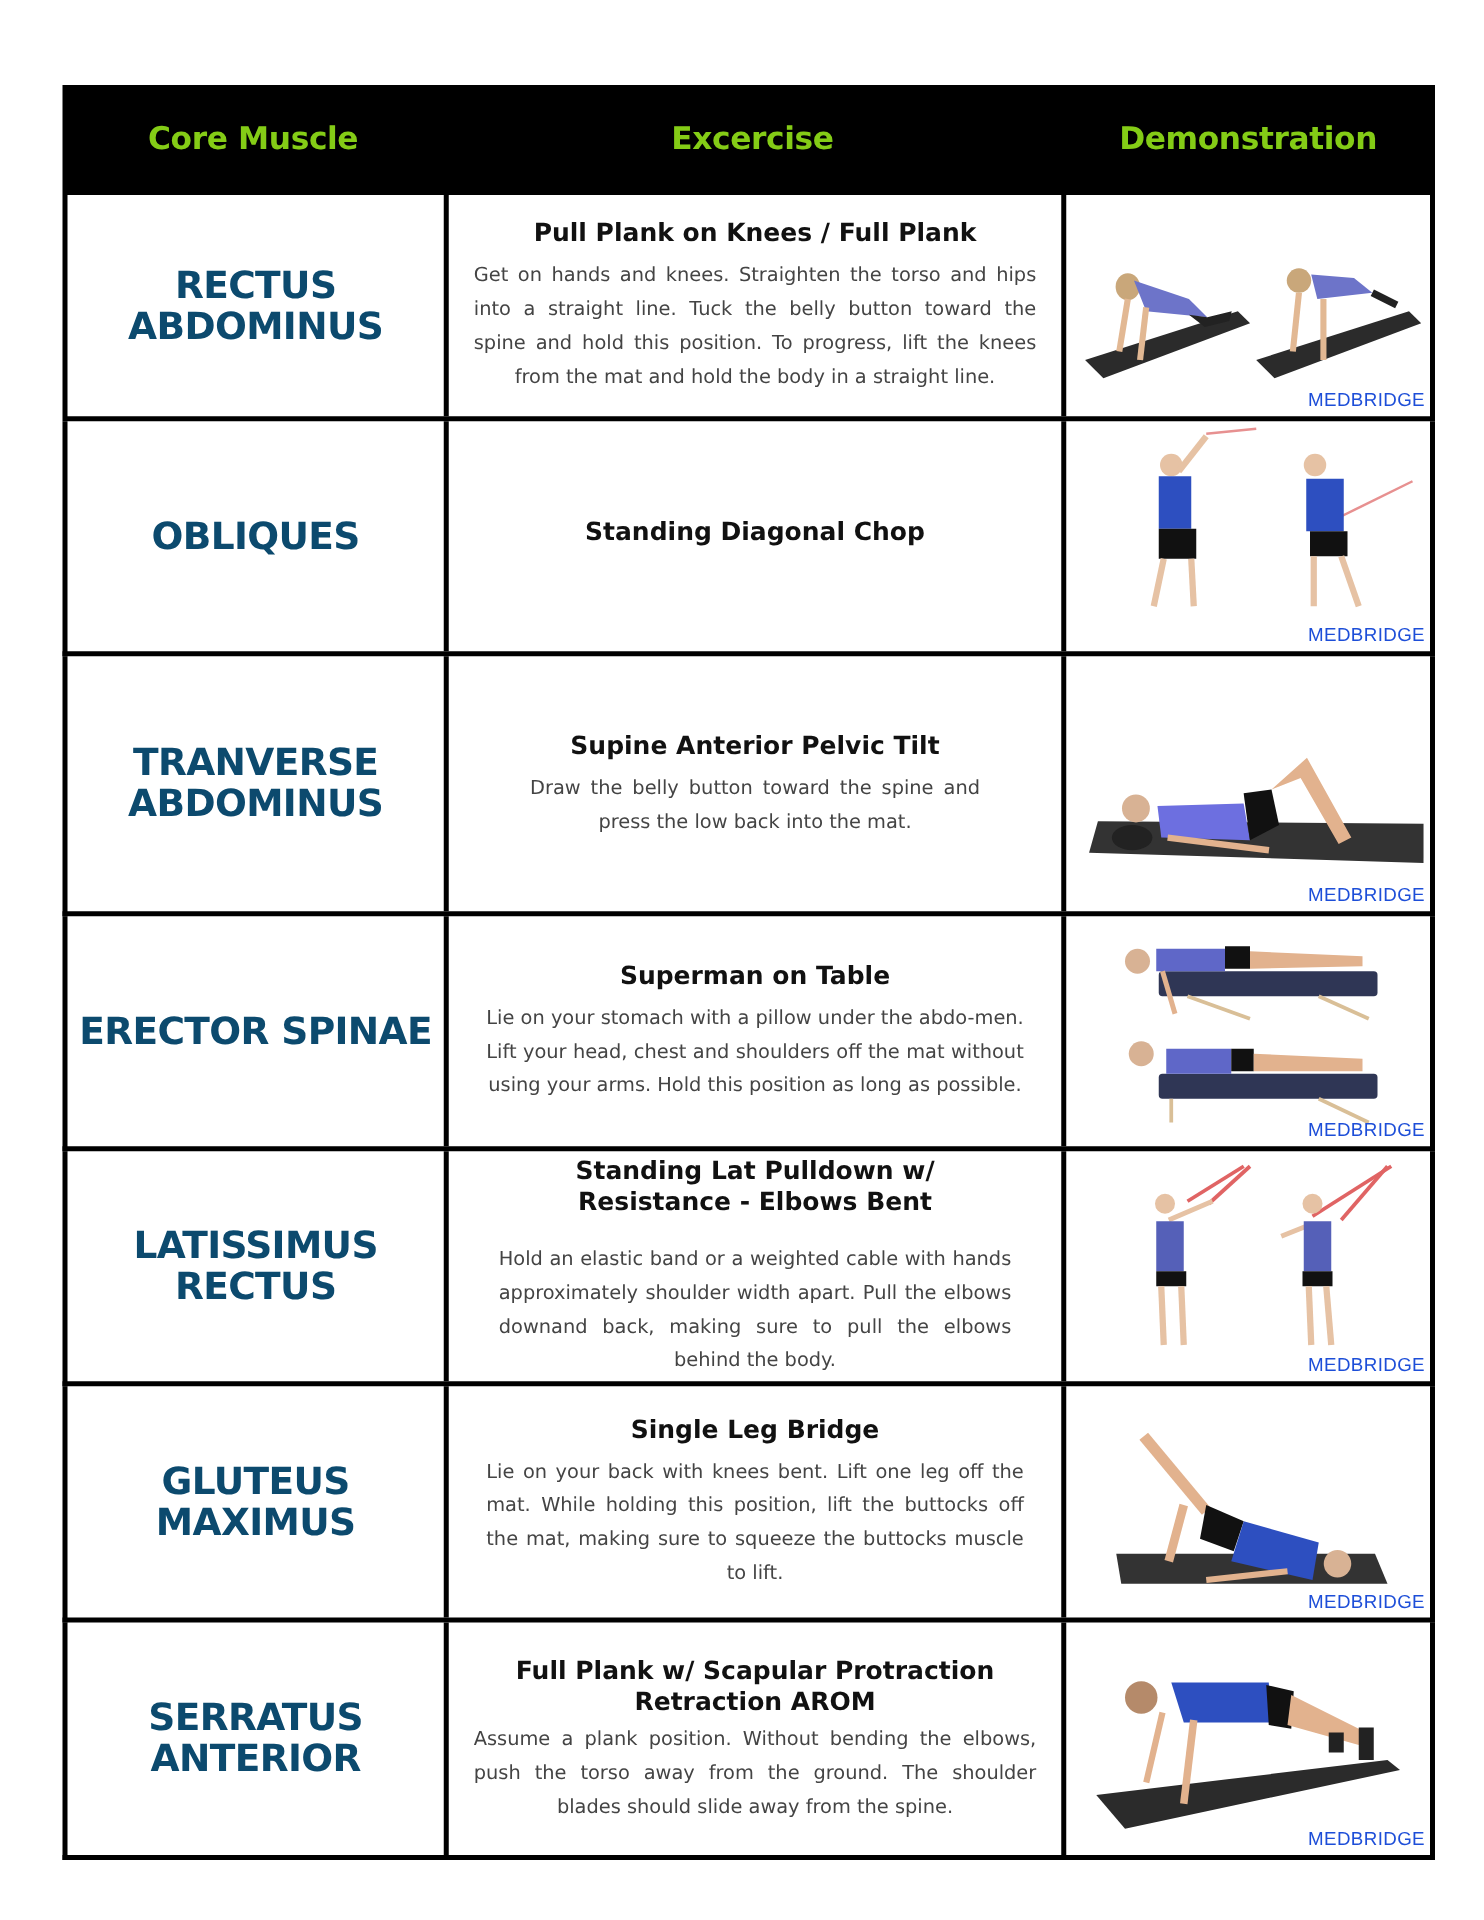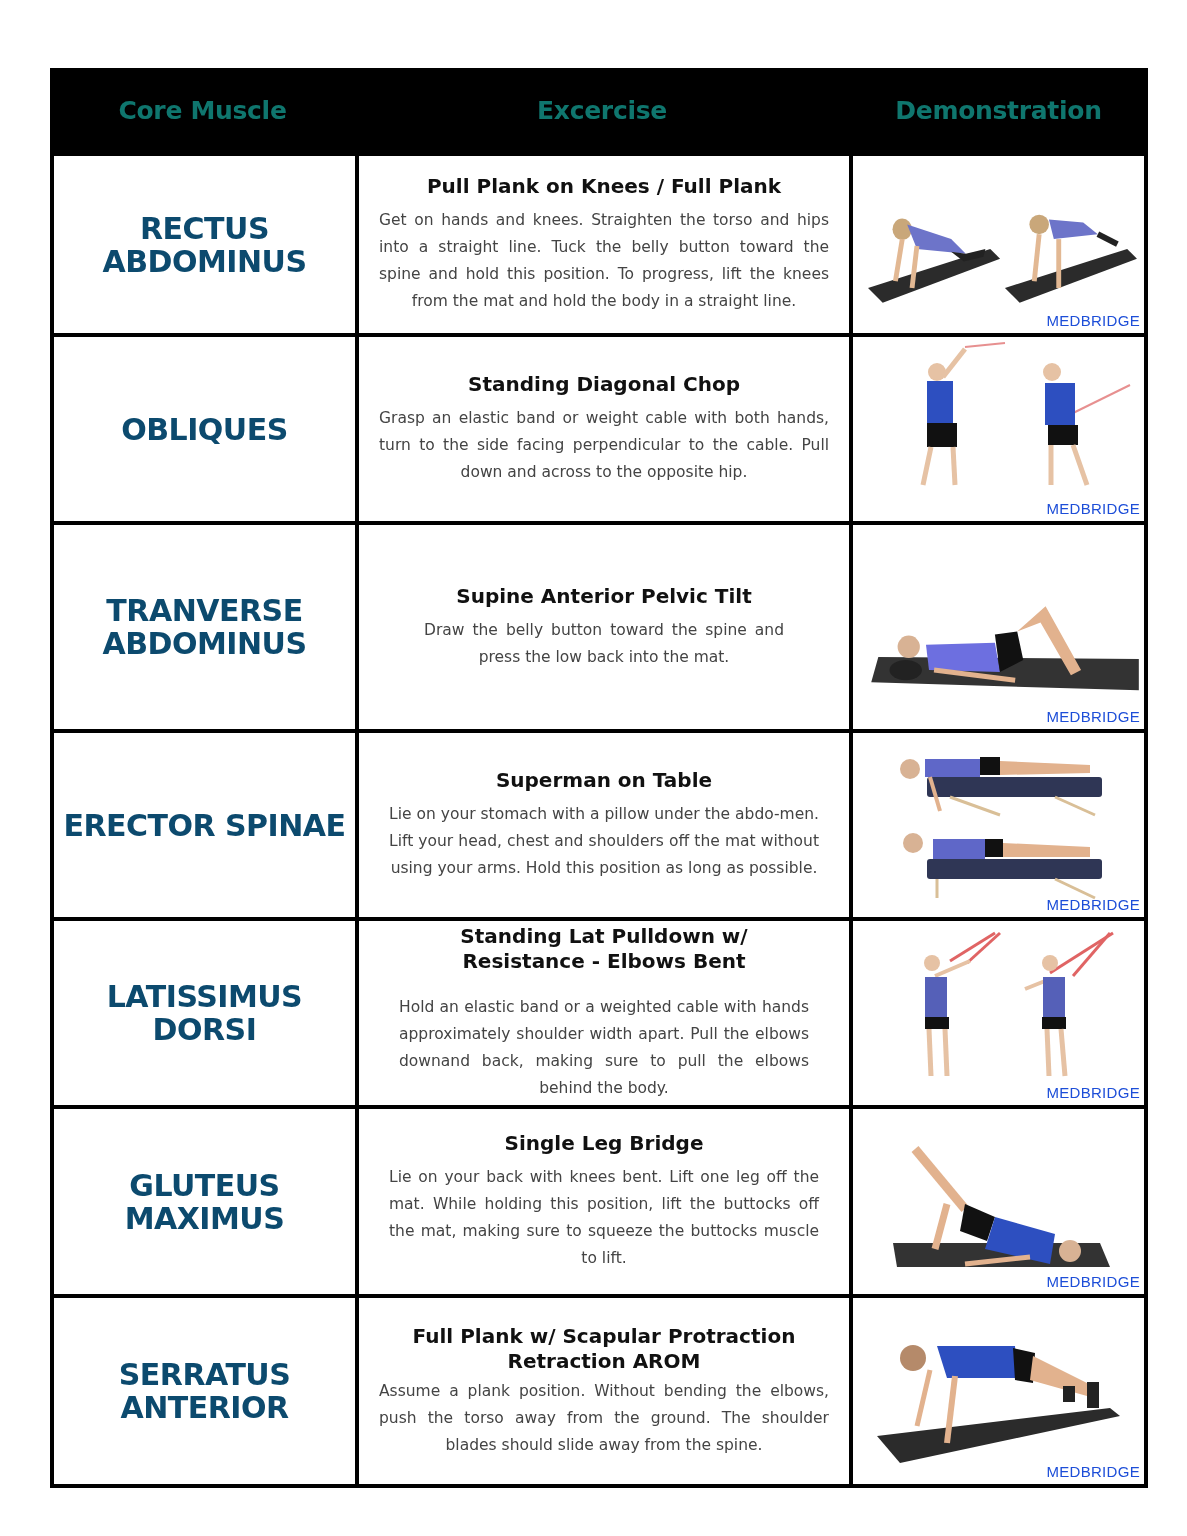--- a/index.html
+++ b/index.html
@@ -1,19 +1,19 @@
 <!DOCTYPE html>
 <html><head>
 <meta charset="utf-8">
 <style>
   html, body { margin:0; padding:0; background:#ffffff; }
   body { width:1187px; height:1536px; position:relative; overflow:hidden; font-family:"Liberation Sans", sans-serif; }
   .table { position:absolute; left:50px; top:68px; width:1098px; }
   .header { height:84px; background:#000; display:grid; grid-template-columns:305px 494px 299px; align-items:center; }
-  .header div { color:#0f766e; font-weight:bold; font-size:25px; text-align:center; font-family:"DejaVu Sans", sans-serif; letter-spacing:-0.3px; }
+  .header div { color:#84cc16; font-weight:bold; font-size:25px; text-align:center; font-family:"DejaVu Sans", sans-serif; letter-spacing:-0.3px; }
   .row { display:grid; grid-template-columns:305px 494px 299px; border-left:4px solid #000; border-right:4px solid #000; border-bottom:4px solid #000; box-sizing:border-box; }
   .cell { box-sizing:border-box; display:flex; flex-direction:column; justify-content:center; align-items:center; position:relative; }
   .cell.muscle { border-right:4px solid #000; }
   .cell.ex { border-right:4px solid #000; padding:0 20px; }
   .muscle-name { font-family:"DejaVu Sans", sans-serif; font-weight:bold; font-size:30px; line-height:33px; text-align:center; color:#0c4a6e; letter-spacing:-0.5px; }
   .ex-title { font-family:"DejaVu Sans", sans-serif; font-weight:bold; font-size:20px; line-height:25px; text-align:center; color:#111; margin-bottom:8px; }
   .ex-desc { font-family:"DejaVu Sans", sans-serif; font-size:15.5px; line-height:27px; color:#444; text-align:justify; text-align-last:center; }
   .demo { width:100%; height:100%; position:relative; }
   .demo svg { position:absolute; left:0; top:0; width:100%; height:100%; }
   .brand { position:absolute; right:12px; bottom:4px; font-family:"Liberation Sans", sans-serif; font-size:15px; color:#1d4ed8; letter-spacing:0.3px; }
@@ -56,21 +56,20 @@
     </div>
       </div>
   </div>
 
   <div class="row" style="height:188px">
     <div class="cell muscle">
         <div class="muscle-name">OBLIQUES</div>
       </div>
     <div class="cell ex">
       <div class="ex-title">Standing Diagonal Chop</div>
-      <div class="ex-desc">Grasp an elastic band or weight cable with both hands, turn to the side facing perpendicular to the cable. Pull down and across to the opposite hip.</div>
     </div>
     <div class="cell">
         <div class="demo">
       <svg viewBox="0 0 295 184">
         <line x1="110" y1="10" x2="150" y2="6" stroke="#e79090" stroke-width="2"></line>
         <circle cx="82" cy="35" r="9" fill="#e6c2a4"></circle>
         <line x1="88" y1="40" x2="110" y2="12" stroke="#e6c2a4" stroke-width="5"></line>
         <rect x="72" y="44" width="26" height="42" fill="#2d4fc0"></rect>
         <rect x="72" y="86" width="30" height="24" fill="#111"></rect>
         <line x1="76" y1="110" x2="68" y2="148" stroke="#e6c2a4" stroke-width="5"></line>
@@ -138,21 +137,21 @@
         <rect x="130" y="106" width="18" height="18" fill="#111"></rect>
         <polygon points="148,110 235,114 235,124 148,124" fill="#e2b28e"></polygon>
       </svg>
       <span class="brand">MEDBRIDGE</span>
     </div>
       </div>
   </div>
 
   <div class="row" style="height:188px">
     <div class="cell muscle">
-        <div class="muscle-name" style="max-width:230px">LATISSIMUS DORSI</div>
+        <div class="muscle-name" style="max-width:230px">LATISSIMUS RECTUS</div>
       </div>
     <div class="cell ex">
       <div class="ex-title" style="margin-bottom:20px;padding:0 50px">Standing Lat Pulldown w/ Resistance - Elbows Bent</div>
       <div class="ex-desc" style="padding:0 20px">Hold an elastic band or a weighted cable with hands approximately shoulder width apart. Pull the elbows downand back, making sure to pull the elbows behind the body.</div>
     </div>
     <div class="cell">
         <div class="demo">
       <svg viewBox="0 0 295 184">
         <line x1="95" y1="40" x2="140" y2="12" stroke="#e06464" stroke-width="3"></line>
         <line x1="112" y1="42" x2="145" y2="12" stroke="#e06464" stroke-width="3"></line>

